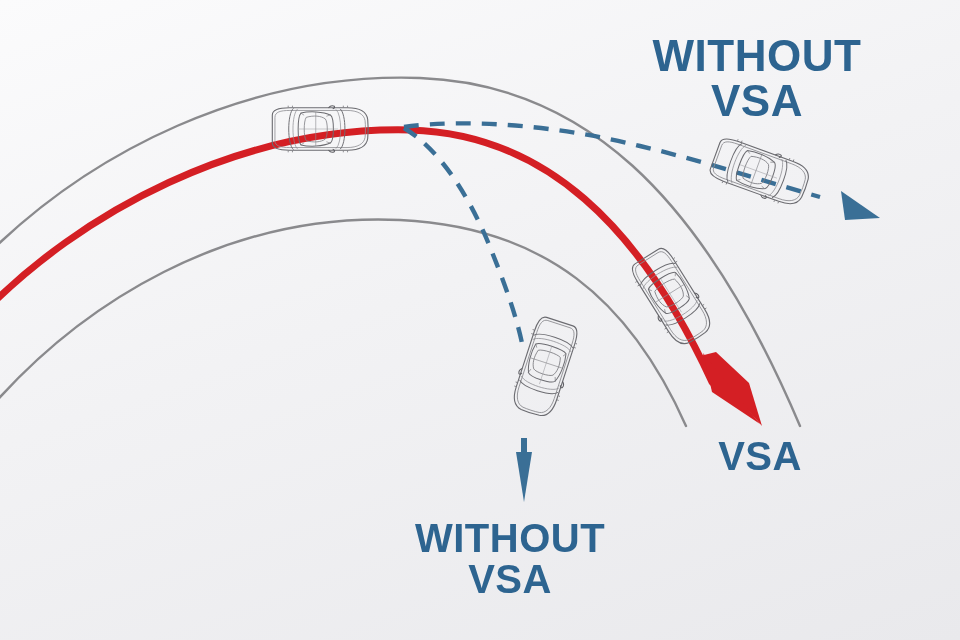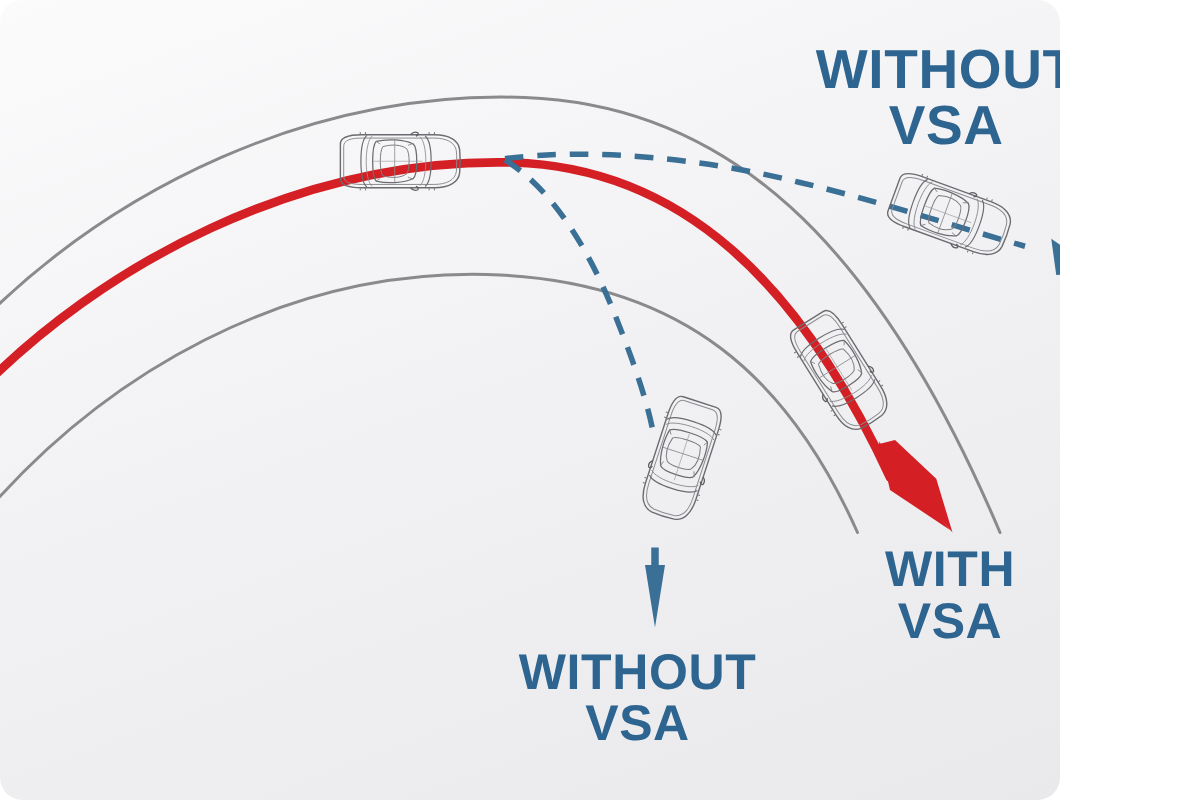--- a/index.html
+++ b/index.html
@@ -3,26 +3,25 @@
 <meta charset="utf-8">
 <title>VSA Diagram</title>
 <style>
   html, body {
     margin: 0;
     padding: 0;
     background: #ffffff;
   }
   #stage {
     position: relative;
-    width: 848px;
+    width: 960px;
     height: 640px;
     overflow: hidden;
     background: linear-gradient(160deg, #fbfbfc 0%, #f2f2f4 45%, #e9e9ec 100%);
     font-family: "Liberation Sans", sans-serif;
-    border-radius: 18px;
   }
   #scene {
     position: absolute;
     inset: 0;
     width: 960px;
     height: 640px;
     display: block;
   }
   .lbl {
     position: absolute;
@@ -167,17 +166,16 @@
     <span class="l1">WITHOUT</span>
     <span class="l2">VSA</span>
   </div>
 
   <div class="lbl" id="label-without-vsa-bottom">
     <span class="l1">WITHOUT</span>
     <span class="l2">VSA</span>
   </div>
 
   <div class="lbl" id="label-with-vsa">
-    <span class="l1">WITH</span>
     <span class="l2">VSA</span>
   </div>
 
 </div>
 
 </body></html>

